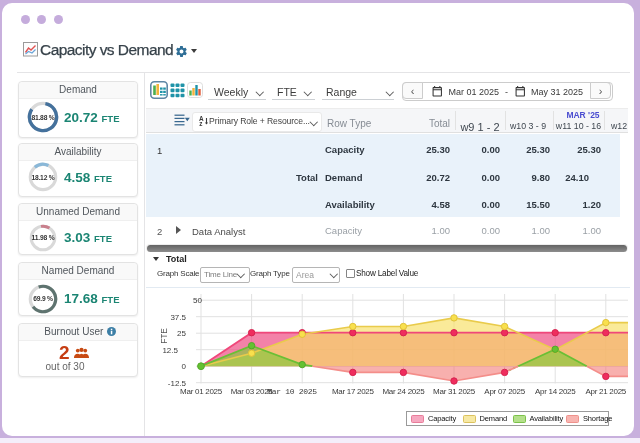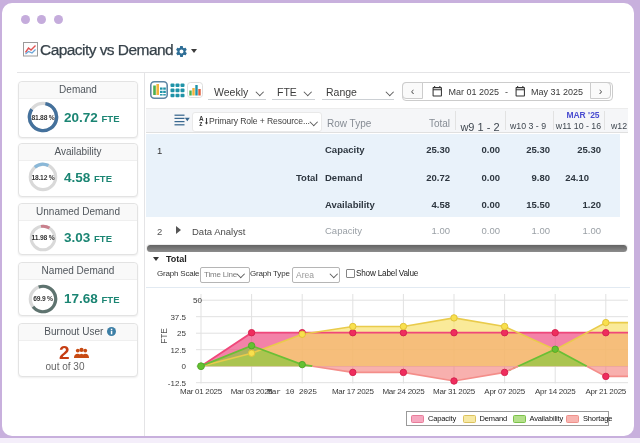--- a/index.html
+++ b/index.html
@@ -317,21 +317,21 @@
         <circle cx="251.6" cy="345.7" r="3.2"></circle>
         <circle cx="302.2" cy="364.6" r="3.2"></circle>
         <circle cx="555.2" cy="349.3" r="3.2"></circle>
     </g>
   </svg>
 
   <div class="abs" style="left:156px;top:331px;font-size:8.3px;color:#555;transform:rotate(-90deg);transform-origin:center;">FTE</div>
   <div class="ylab" style="left:178px;top:296px;">50</div>
   <div class="ylab" style="left:162px;top:312.5px;">37.5</div>
   <div class="ylab" style="left:162px;top:329px;">25</div>
-  <div class="ylab" style="left:162px;top:345.5px;">12.5</div>
+  <div class="ylab" style="left:154px;top:345.5px;">12.5</div>
   <div class="ylab" style="left:162px;top:362px;">0</div>
   <div class="ylab" style="left:162px;top:378.5px;">-12.5</div>
   <div class="xlab" style="left:171px;top:387px;">Mar 01 2025</div>
   <div class="xlab" style="left:221.6px;top:387px;">Mar 03 2025</div>
   <div class="xlab" style="left:262px;top:387px;font-family:Liberation Mono, monospace;">Mar 10 2025</div>
   <div class="xlab" style="left:322.8px;top:387px;">Mar 17 2025</div>
   <div class="xlab" style="left:373.4px;top:387px;">Mar 24 2025</div>
   <div class="xlab" style="left:424px;top:387px;">Mar 31 2025</div>
   <div class="xlab" style="left:474.6px;top:387px;">Apr 07 2025</div>
   <div class="xlab" style="left:525.2px;top:387px;">Apr 14 2025</div>

